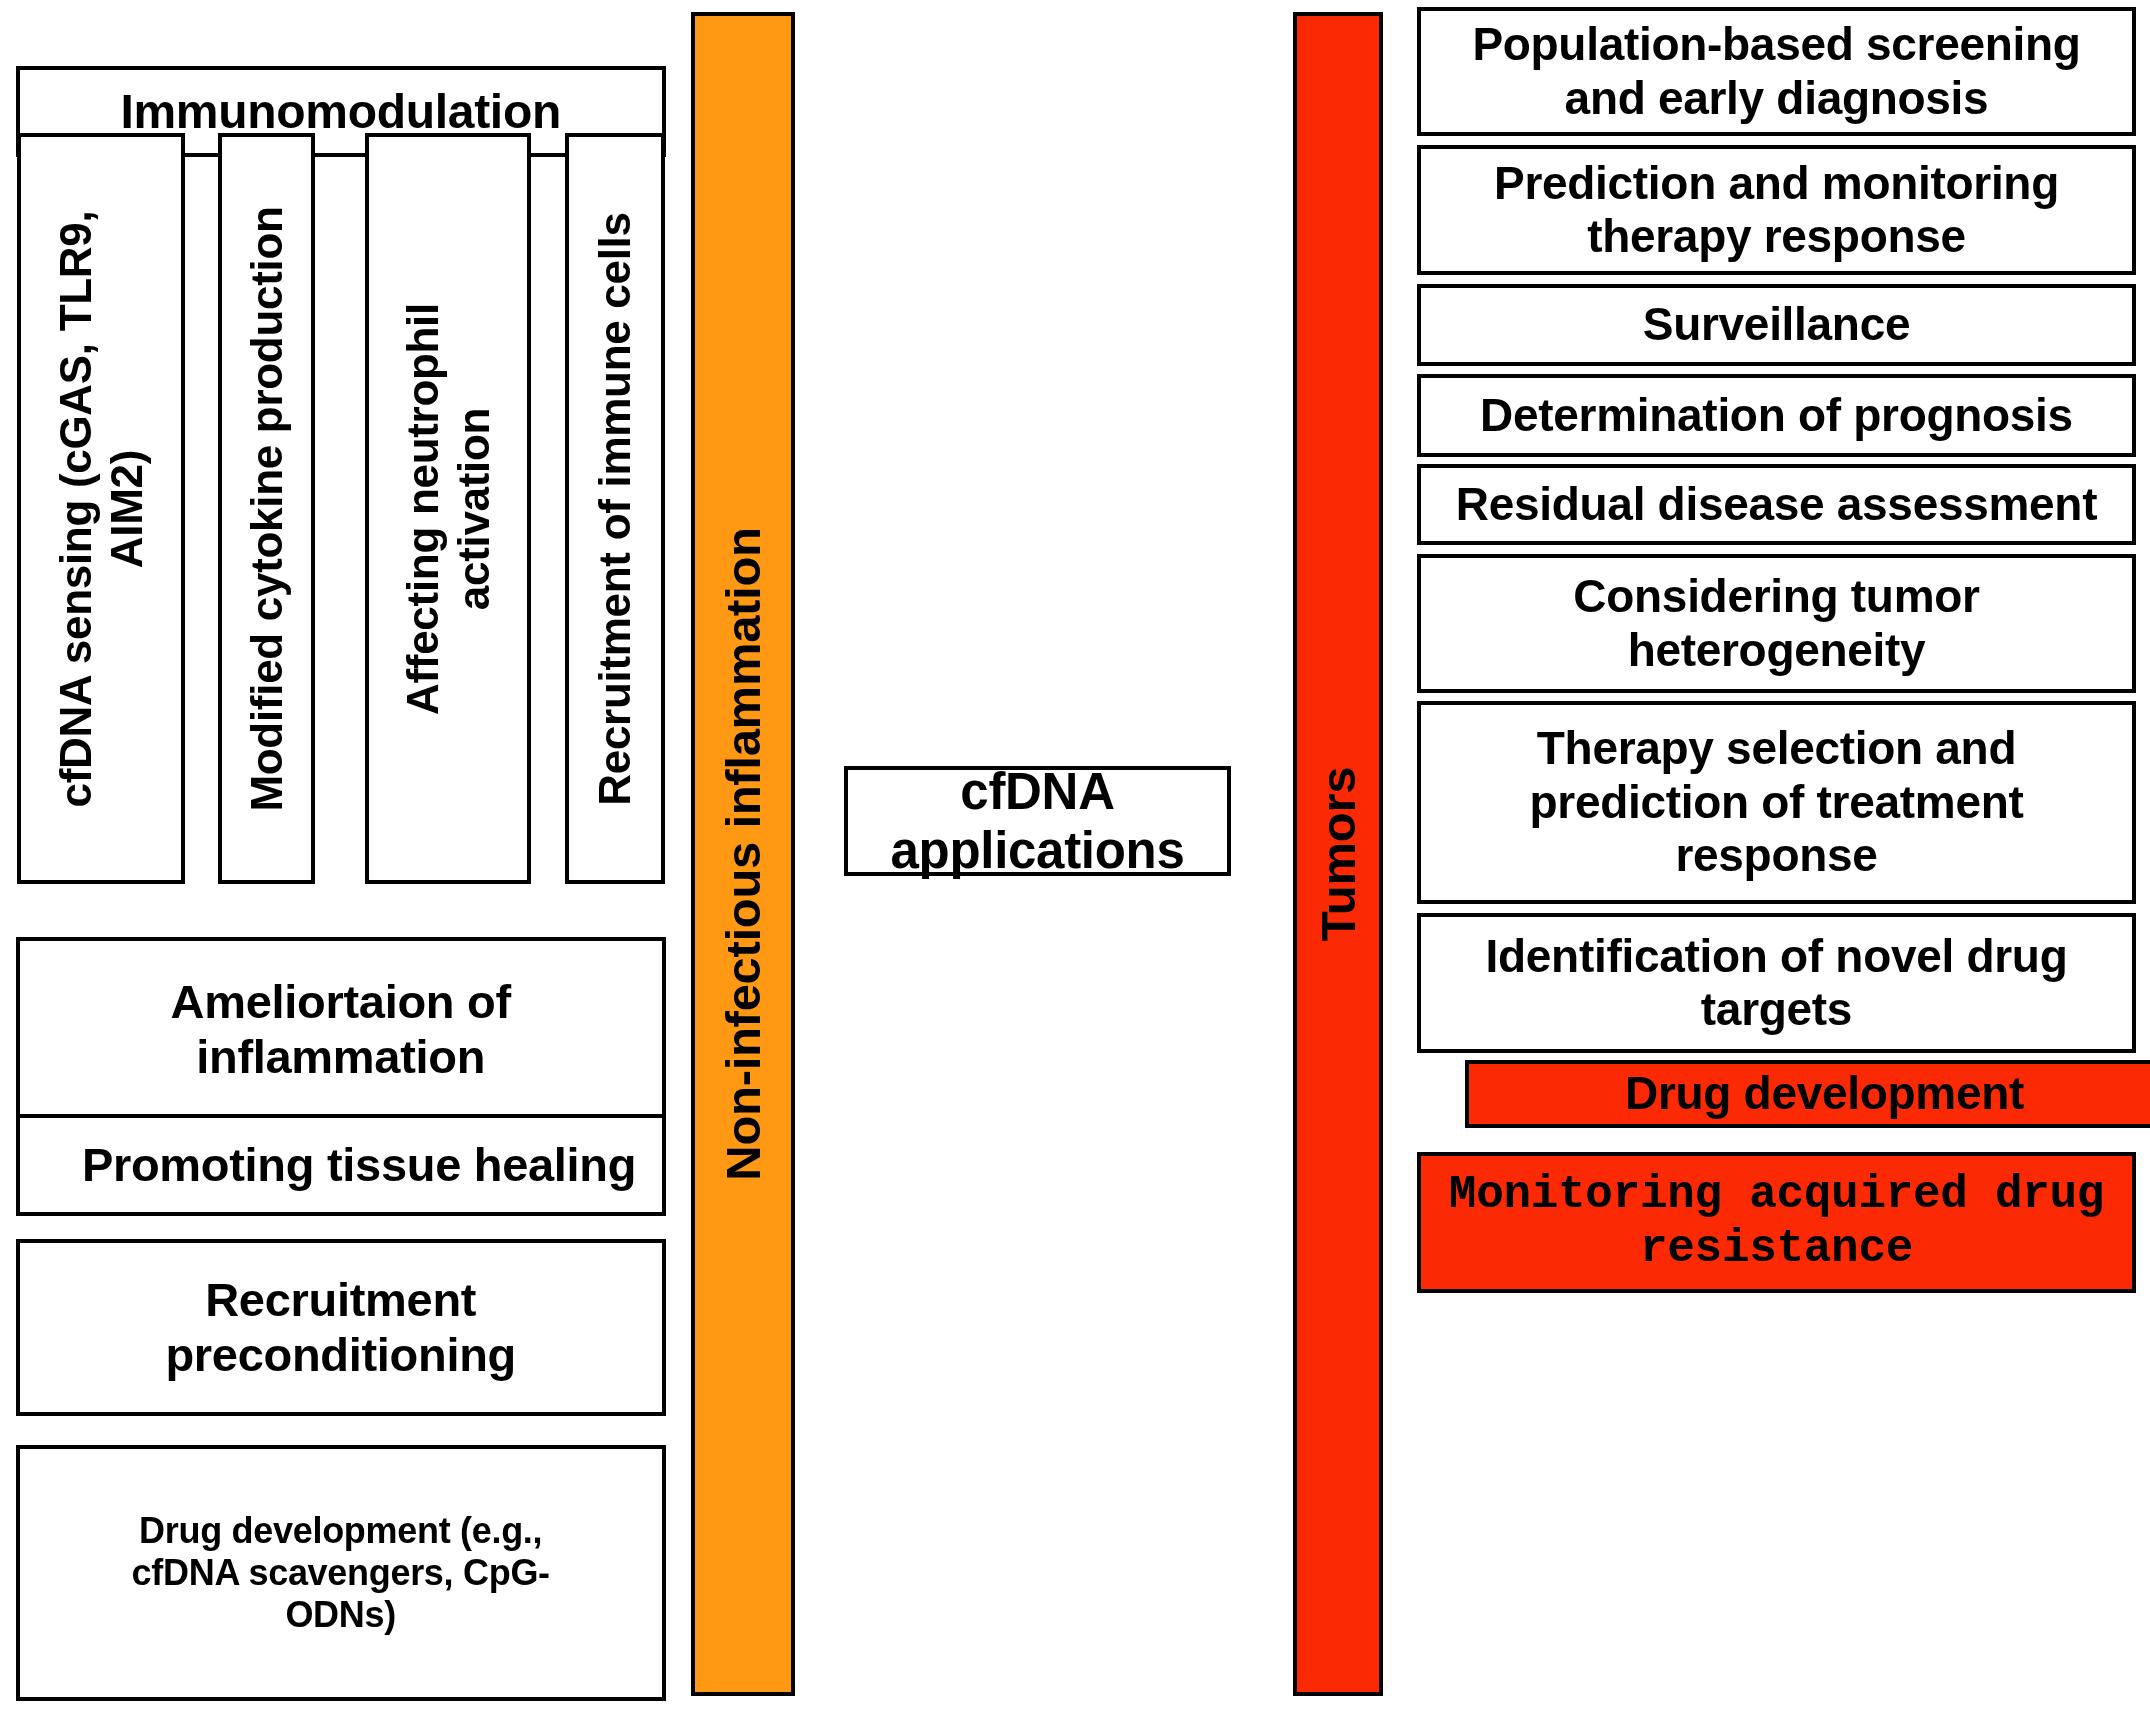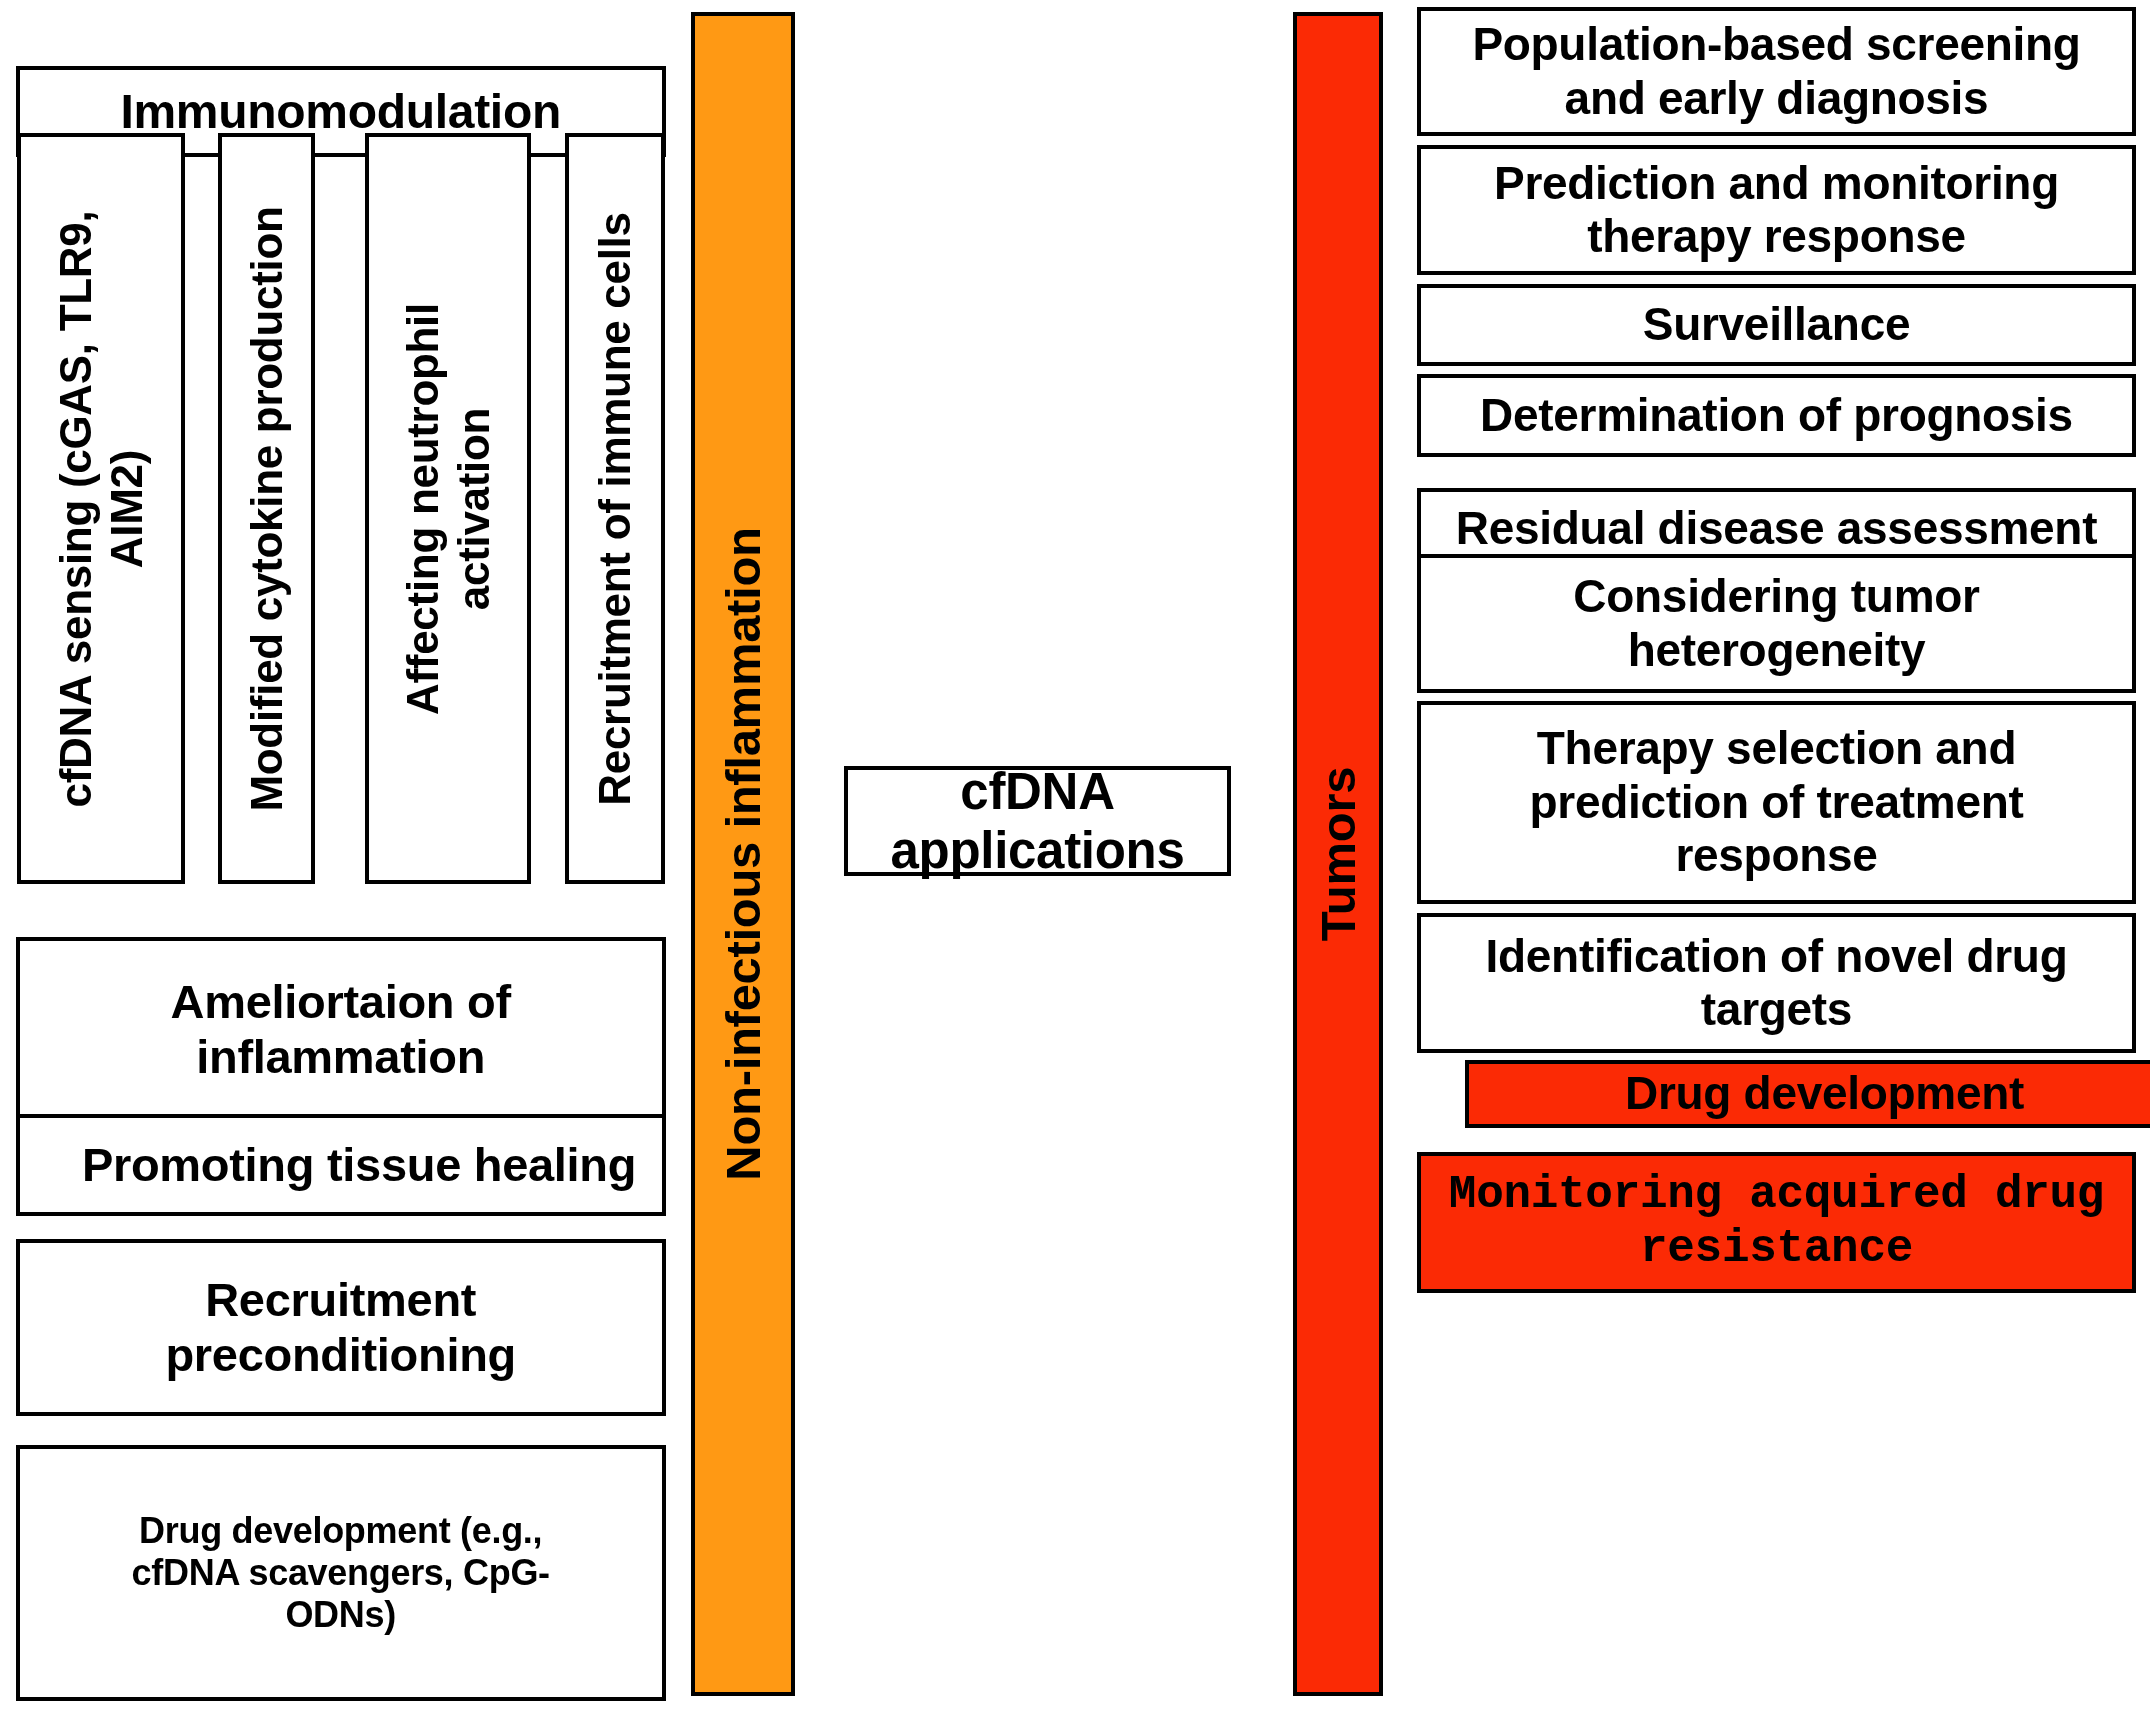--- a/index.html
+++ b/index.html
@@ -93,21 +93,21 @@
   
   #tumors            { left: 1293px;top: 11.5px;   width: 90px; height: 1684px; }
   #tumors .vtext     { width: 1649px; font-size: 49px; }
 
   
   .rbox { left: 1417px; width: 719px; font-size: 46px; }
   #r0  { top: 7.3px;   height: 129px; }
   #r1  { top: 145px;  height: 130px; }
   #r2  { top: 284px;  height: 82px; }
   #r3  { top: 374px;  height: 83px; }
-  #r4  { top: 464px;  height: 81px; margin-top: 24px; }
+  #r4  { top: 464px;  height: 81px; }
   #r5  { top: 554px; height: 139px; }
   #r6  { top: 701px; height: 203px; }
   #r7  { top: 913px; height: 140px; }
   #r8  { top: 1060px; height: 68px; margin-left: 48px; }
   #r9  { top: 1152px; height: 141px; font-family: Liberation Mono, monospace; }
 </style>
 </head>
 <body>
 
 <div id="canvas">

